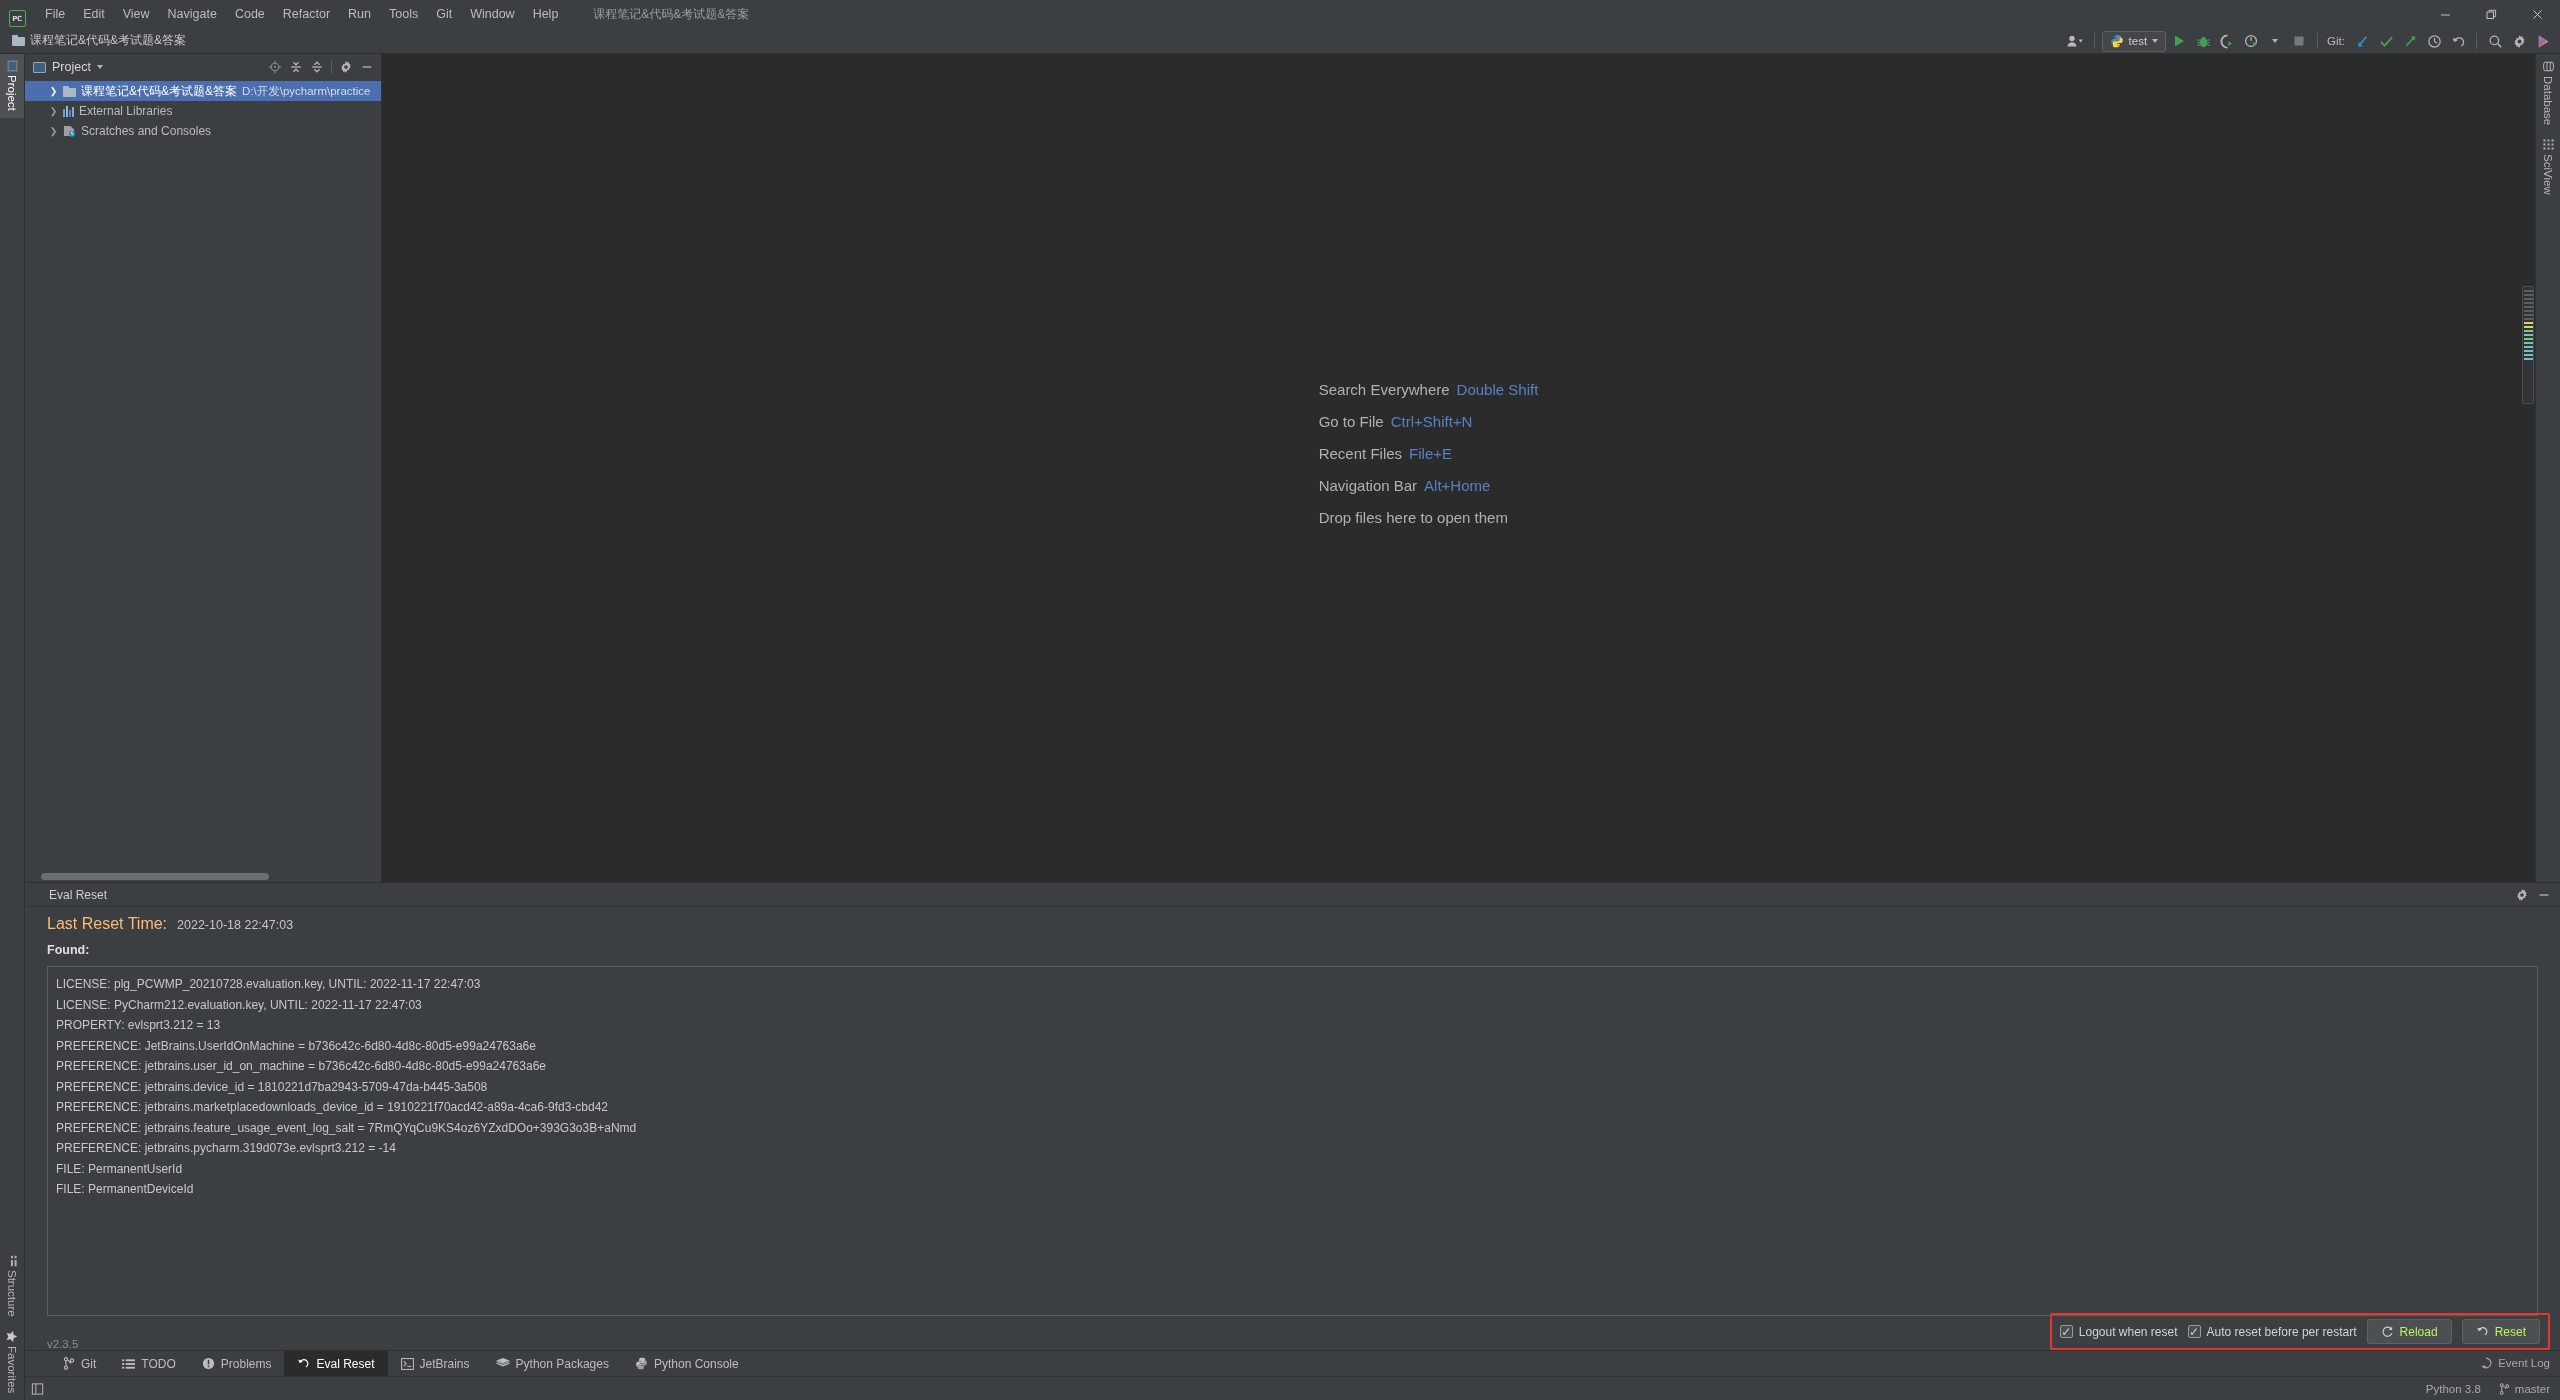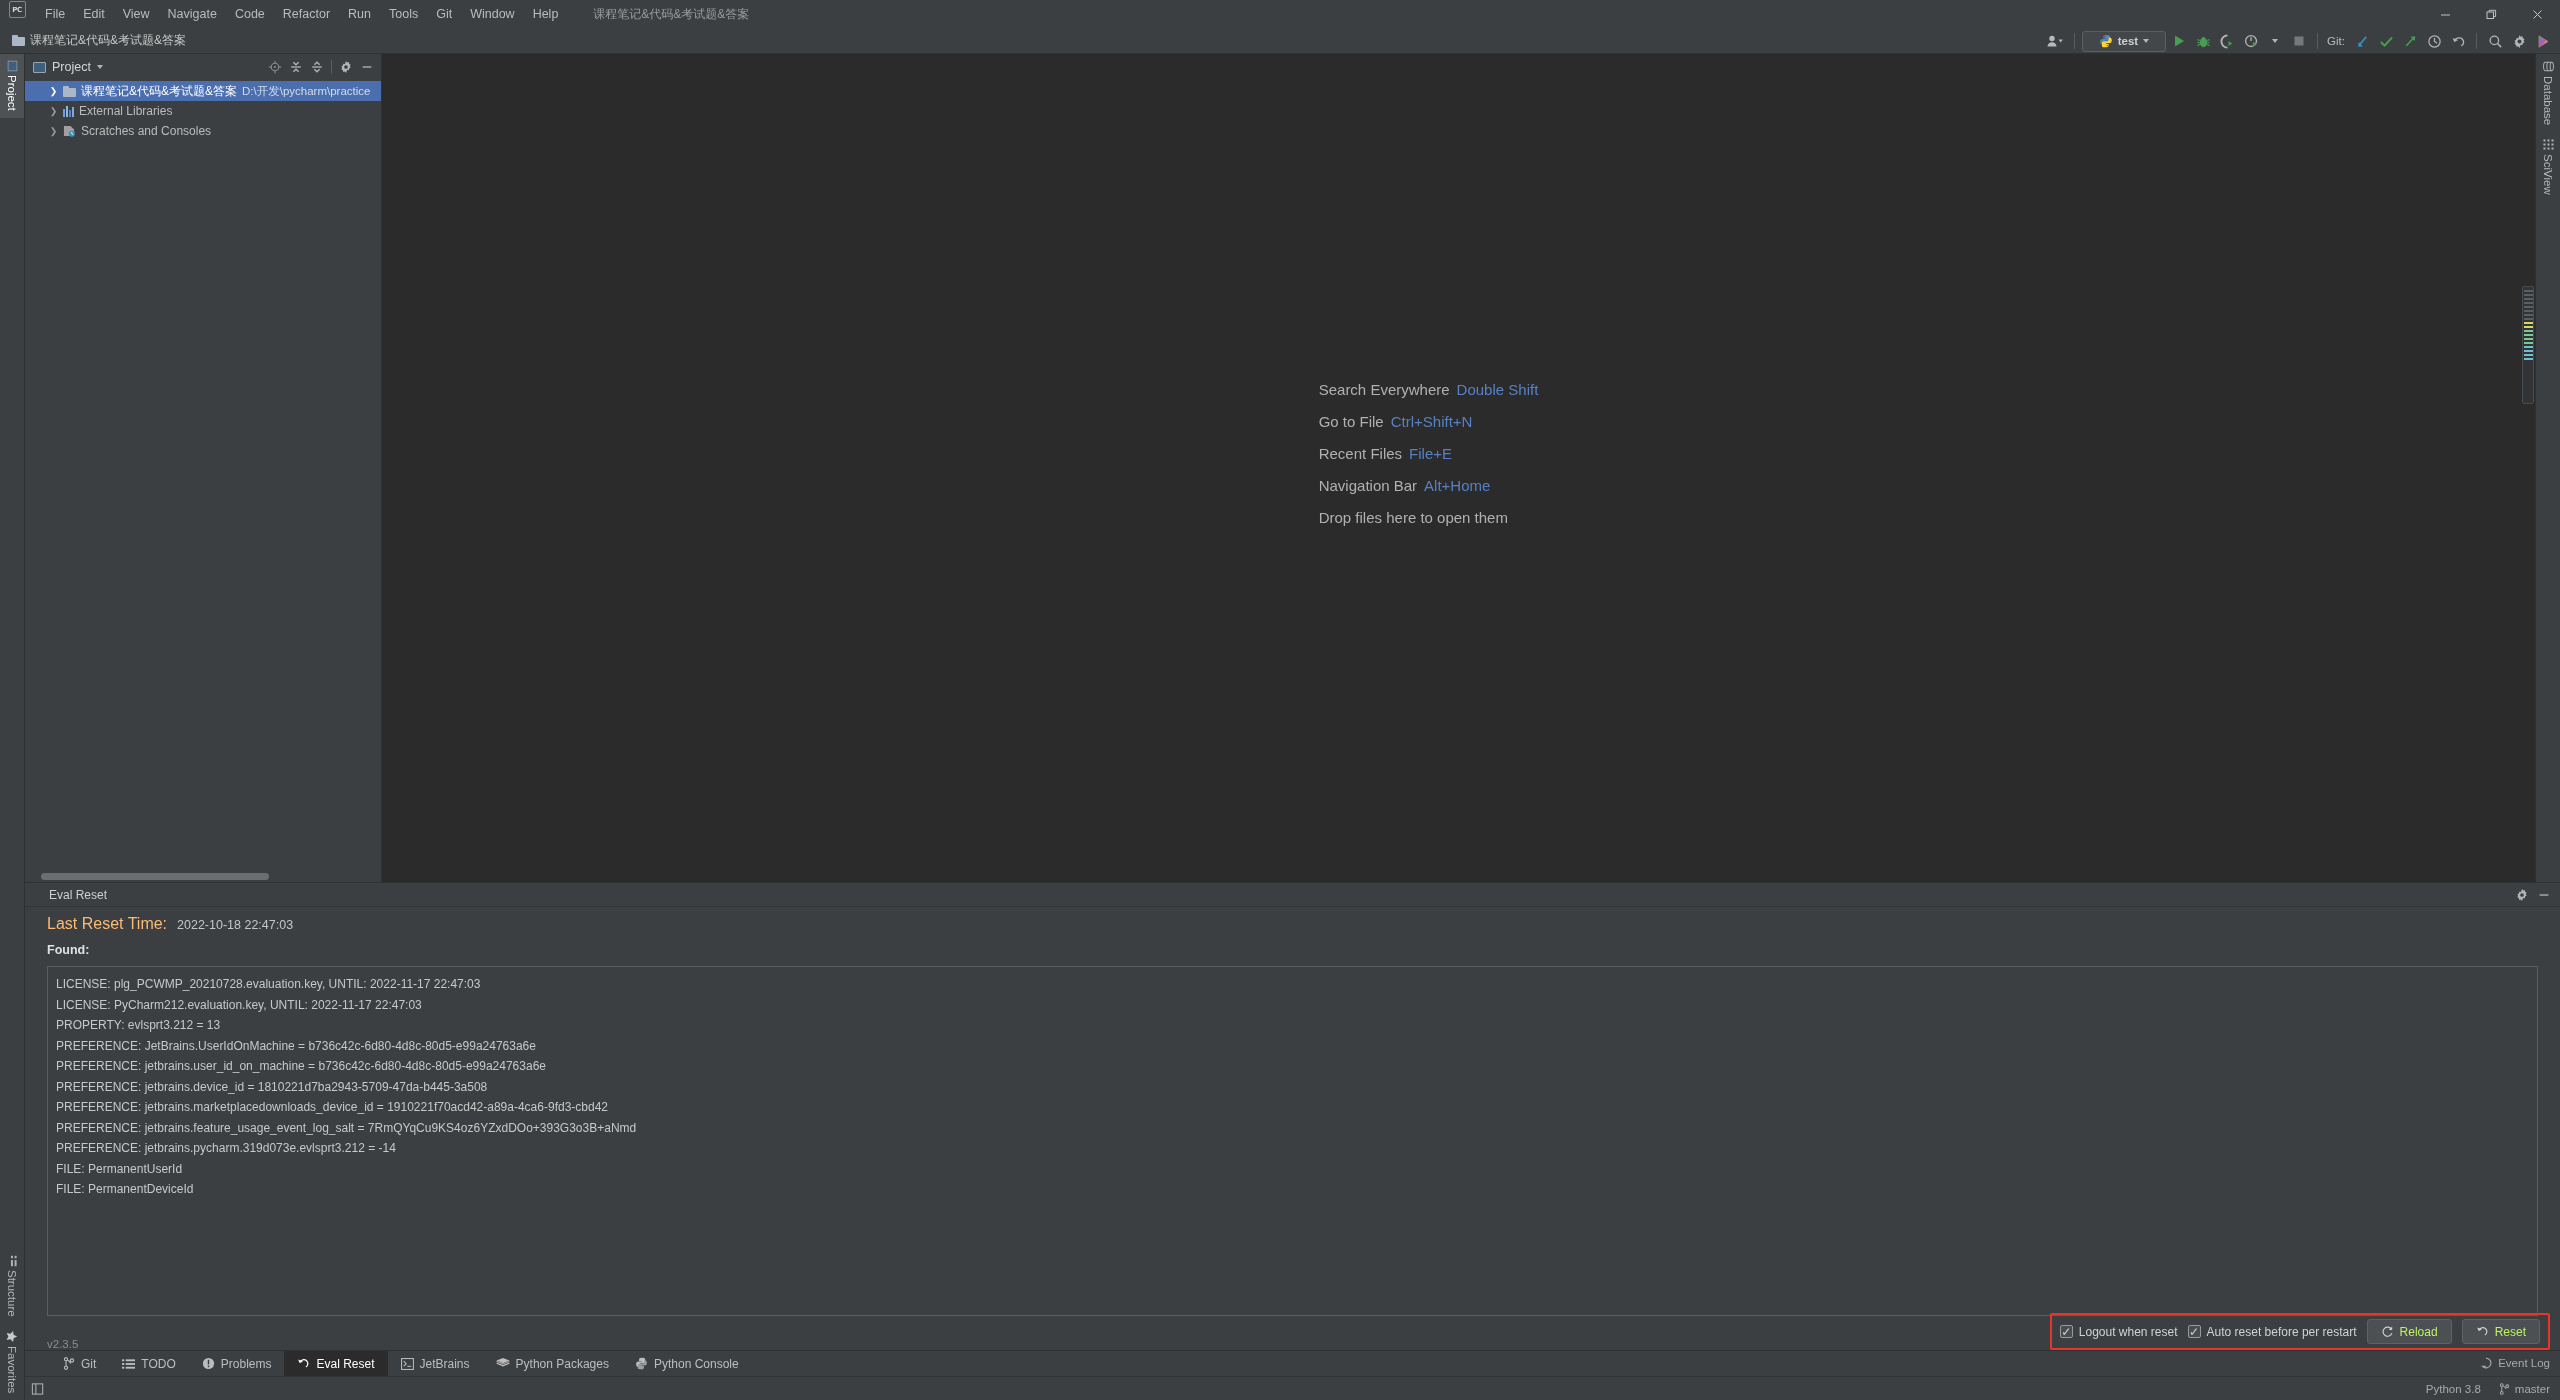--- a/index.html
+++ b/index.html
@@ -11,21 +11,21 @@
     -webkit-font-smoothing: antialiased;
   }
   .app { position: relative; width: 2560px; height: 1400px; display: flex; flex-direction: column; }
 
   
   .titlebar {
     height: 28px; background: #3c3f41; display: flex; align-items: center;
     flex: 0 0 28px; position: relative;
   }
   .logo-box {
-    width: 26px; height: 26px; display: flex; align-items: flex-start; justify-content: center;
+    width: 26px; height: 26px; display: flex; align-items: flex-end; justify-content: center;
     margin-left: 4px;
   }
   .pc-logo {
     width: 17px; height: 17px; border: 1.5px solid #4caf50; border-radius: 2px;
     display: flex; align-items: center; justify-content: center;
     font-size: 7px; color: #d6d6d6; font-weight: bold; letter-spacing: -.5px;
     font-family: "DejaVu Sans", sans-serif;
   }
   .menubar { display: flex; align-items: center; margin-left: 6px; }
   .menu-item {
@@ -58,22 +58,22 @@
   .folder-ico:after {
     content: ""; position: absolute; left: 0; top: 0px; width: 6px; height: 3px;
     background: #a9b7c6; border-radius: 1px 1px 0 0;
   }
   .toolbar-right {
     position: absolute; right: 6px; top: 0; height: 26px; display: flex; align-items: center; gap: 2px;
   }
   .tb { width: 22px; height: 22px; display: flex; align-items: center; justify-content: center; border-radius: 3px; }
   .tb-sep { width: 1px; height: 16px; background: #595b5d; margin: 0 5px; }
   .runcfg {
-    display: flex; align-items: center; gap: 5px; height: 21px; padding: 0 16px;
-    border: 1px solid #5e6060; border-radius: 3px; background: #43474a; font-weight: bold;
+    display: flex; align-items: center; gap: 5px; height: 21px; padding: 0 7px;
+    border: 1px solid #5e6060; border-radius: 3px; background: #43474a;
   }
   .runcfg-label { font-size: 11.5px; color: #cfcfcf; }
   .git-label { font-size: 11.5px; color: #bbbbbb; margin: 0 4px 0 2px; }
   .caret { width: 0; height: 0; border-left: 3.5px solid transparent; border-right: 3.5px solid transparent; border-top: 4px solid #b4b4b4; }
 
   
   .body { flex: 1 1 auto; display: flex; min-height: 0; }
 
   
   .rail {

